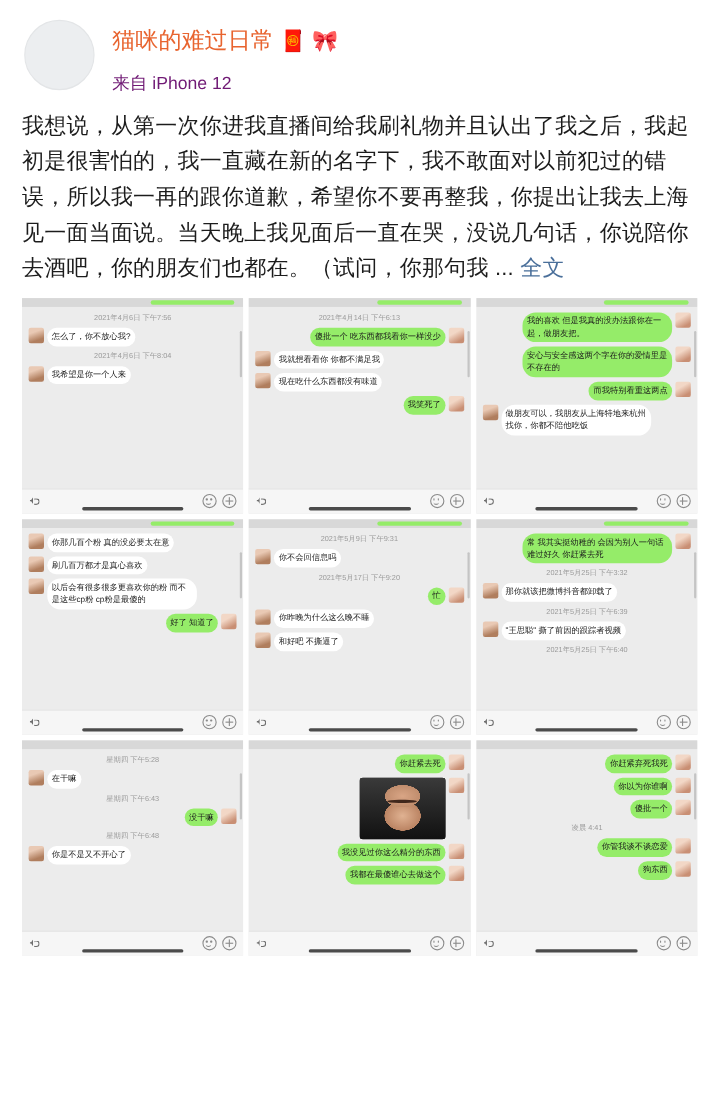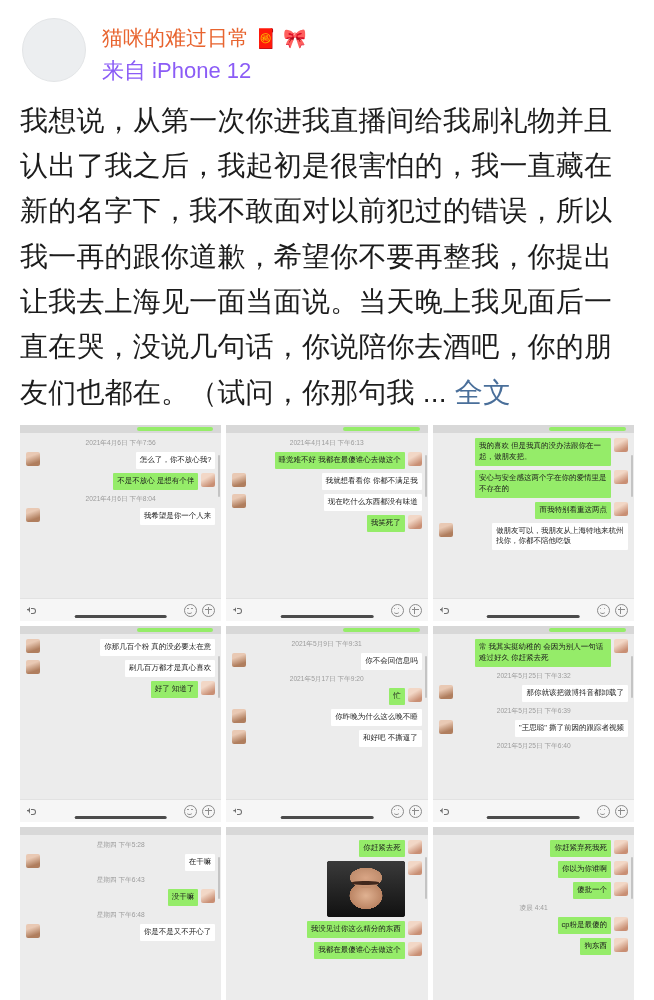--- a/index.html
+++ b/index.html
@@ -44,29 +44,29 @@
     font-size: 21px;
     color: #e8642f;
     font-weight: 400;
     line-height: 1.3;
     white-space: nowrap;
   }
   .nickname .emoji {
     font-size: 19px;
   }
   .source {
-    margin-top: 4px;
-    font-size: 22px;
-    color: #8b5cf6;
+    margin-top: 14px;
+    font-size: 16px;
+    color: #701a75;
   }
 
   
   .post-body {
     padding: 8px 20px 10px 20px;
-    font-size: 28px;
+    font-size: 20px;
     line-height: 1.62;
     color: #1c1c1c;
     letter-spacing: 0.2px;
   }
   .more-link {
     color: #4a6f9a;
     cursor: pointer;
   }
 
   
@@ -110,21 +110,21 @@
     text-align: center;
     font-size: 7px;
     color: #9b9b9b;
     transform: scale(0.95);
   }
   .row {
     display: flex;
     align-items: flex-start;
     gap: 3px;
   }
-  .row.left { justify-content: space-between; }
+  .row.left { justify-content: flex-start; }
   .row.right { justify-content: flex-end; }
   .av {
     width: 14px;
     height: 14px;
     border-radius: 2px;
     background: #8d6b52;
     flex: 0 0 auto;
     position: relative;
     overflow: hidden;
   }
@@ -132,21 +132,21 @@
     background: linear-gradient(160deg,#e9c9b4 30%, #b07e5e 75%);
   }
   .av.me {
     background: linear-gradient(150deg,#f2d7c6 35%, #c98f74 80%);
   }
   .bubble {
     max-width: 128px;
     font-size: 7.5px;
     line-height: 1.45;
     padding: 3px 4px;
-    border-radius: 1px;
+    border-radius: 12px;
     color: #1b1b1b;
     word-break: break-all;
     transform-origin: left top;
   }
   .bubble.in { background: #ffffff; }
   .bubble.out { background: #95ec69; }
   .photo-bubble {
     width: 78px;
     height: 56px;
     border-radius: 3px;
@@ -290,24 +290,20 @@
       <div class="shot">
         <div class="shot-top">
           <div class="greenbar"></div>
         </div>
         <div class="chat">
           <div class="ts">2021年4月6日 下午7:56</div>
           <div class="row left">
             <div class="av her"></div>
             <div class="bubble in">怎么了，你不放心我?</div>
           </div>
-          <div class="row right">
-            <div class="bubble out">不是不放心 是想有个伴</div>
-            <div class="av me"></div>
-          </div>
           <div class="ts">2021年4月6日 下午8:04</div>
           <div class="row left">
             <div class="av her"></div>
             <div class="bubble in">我希望是你一个人来</div>
           </div>
         </div>
         <div class="scrollthumb"></div>
         <div class="shot-input">
           <span class="ic mic"></span>
           <span class="right-icons">
@@ -317,21 +313,21 @@
         </div>
         <div class="home-ind"></div>
       </div>
       <div class="shot">
         <div class="shot-top">
           <div class="greenbar"></div>
         </div>
         <div class="chat">
           <div class="ts">2021年4月14日 下午6:13</div>
           <div class="row right">
-            <div class="bubble out">睡觉难不好 我都在最傻谁心去做这个</div>
+            <div class="bubble out">傻批一个 吃东西都我看你一样没少</div>
             <div class="av me"></div>
           </div>
           <div class="row left">
             <div class="av her"></div>
             <div class="bubble in">我就想看看你 你都不满足我</div>
           </div>
           <div class="row left">
             <div class="av her"></div>
             <div class="bubble in">现在吃什么东西都没有味道</div>
           </div>
@@ -387,20 +383,24 @@
           <div class="greenbar"></div>
         </div>
         <div class="chat">
           <div class="row left">
             <div class="av her"></div>
             <div class="bubble in">你那几百个粉 真的没必要太在意</div>
           </div>
           <div class="row left">
             <div class="av her"></div>
             <div class="bubble in">刷几百万都才是真心喜欢</div>
+          </div>
+          <div class="row left">
+            <div class="av her"></div>
+            <div class="bubble in">以后会有很多很多更喜欢你的粉 而不是这些cp粉 cp粉是最傻的</div>
           </div>
           <div class="row right">
             <div class="bubble out">好了 知道了</div>
             <div class="av me"></div>
           </div>
         </div>
         <div class="scrollthumb"></div>
         <div class="shot-input">
           <span class="ic mic"></span>
           <span class="right-icons">
@@ -546,21 +546,21 @@
           <div class="row right">
             <div class="bubble out">你以为你谁啊</div>
             <div class="av me"></div>
           </div>
           <div class="row right">
             <div class="bubble out">傻批一个</div>
             <div class="av me"></div>
           </div>
           <div class="ts">凌晨 4:41</div>
           <div class="row right">
-            <div class="bubble out">cp粉是最傻的</div>
+            <div class="bubble out">你管我谈不谈恋爱</div>
             <div class="av me"></div>
           </div>
           <div class="row right">
             <div class="bubble out">狗东西</div>
             <div class="av me"></div>
           </div>
         </div>
         <div class="scrollthumb"></div>
         <div class="shot-input">
           <span class="ic mic"></span>

